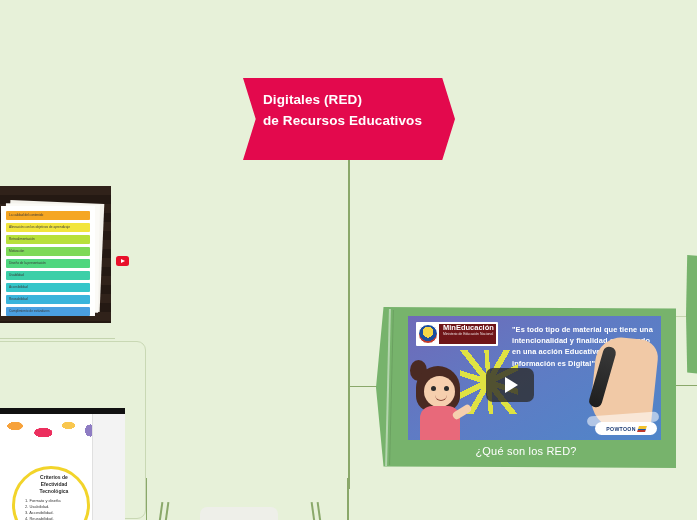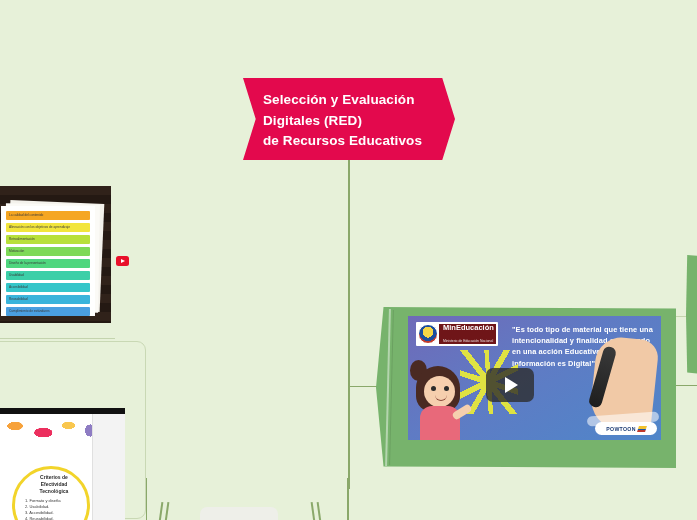--- a/index.html
+++ b/index.html
@@ -187,21 +187,21 @@
   }
   #node-video .logo .shield {
     width: 20px; height: 20px; margin-left:2px;
     border-radius:50%;
     background: radial-gradient(circle at 50% 40%, #f5d547 0%, #f5d547 38%, #1b4d9e 39%, #1b4d9e 62%, #c0392b 63%);
     border: 1.5px solid #ffffff;
   }
   #node-video .logo .lbl {
     flex:1; height: 20px; margin:0 2px 0 1px;
     background:#6f1518; color:#fff;
-    display:flex; flex-direction:column; justify-content:space-between;
+    display:flex; flex-direction:column; justify-content:flex-start;
     padding-left:4px;
   }
   #node-video .logo .lbl b { font-size: 7.5px; line-height:8px; }
   #node-video .logo .lbl i { font-size: 3.4px; font-style:normal; line-height:5px; opacity:.85; }
   #node-video .quote {
     position:absolute; left: 104px; top: 8px; width: 142px;
     color:#ffffff; font-size: 7.4px; font-weight:bold;
     line-height: 11.2px; letter-spacing: .1px;
   }
   #node-video .girl-hair {
@@ -335,21 +335,20 @@
   <div class="tick" style="left:160px; top:502px; height:20px; transform:rotate(8deg);"></div>
   <div class="tick" style="left:166px; top:502px; height:20px; transform:rotate(8deg);"></div>
   <div class="tick" style="left:312px; top:502px; height:20px; transform:rotate(-8deg);"></div>
   <div class="tick" style="left:318px; top:502px; height:20px; transform:rotate(-8deg);"></div>
   <div class="conn" style="left:146px; top:478px; width:1.4px; height:42px;"></div>
   <div class="conn" style="left:347px; top:478px; width:1.6px; height:42px;"></div>
 
   <div id="title-node">
     <div class="ribbon"></div>
     <div class="ribbon-text">
-      <div>Selección y Evaluación</div>
       <div>Digitales (RED)</div>
       <div>de Recursos Educativos</div>
     </div>
   </div>
 
   <div id="node-ori">
     <div class="thumb">
       <div class="paper-back2"></div>
       <div class="paper-back1"></div>
       <div class="paper">
@@ -436,20 +435,21 @@
 
       <div class="ribbon-swoosh"></div>
       <div class="powtoon">
         <b>POWTOON</b>
         <i></i>
       </div>
 
       <div class="play-btn"></div>
     </div>
 
+    <div class="vcaption">¿Qué son los RED?</div>
   </div>
 
   <div id="node-right">
     <div class="banner-r"></div>
   </div>
 
   <div id="node-bottom"></div>
 
 </div>
 

